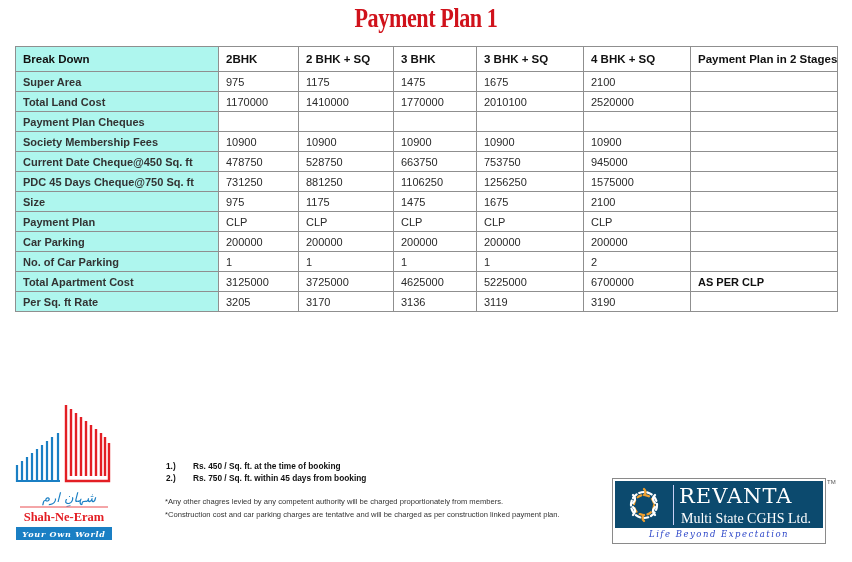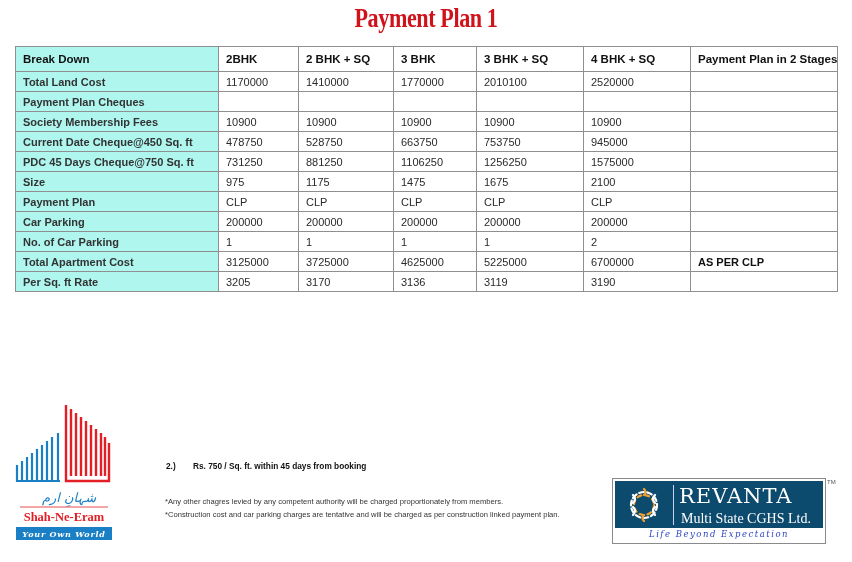--- a/index.html
+++ b/index.html
@@ -67,20 +67,29 @@
   <tbody id="tbody">
     <tr class="head">
       <td class="lbl">Break Down</td>
       <td>2BHK</td>
       <td>2 BHK + SQ</td>
       <td>3 BHK</td>
       <td>3 BHK + SQ</td>
       <td>4 BHK + SQ</td>
       <td class="note-small">Payment Plan in 2 Stages</td>
     </tr>
+  <tr>
+        <td class="lbl">Super Area</td>
+        <td>975</td>
+        <td>1175</td>
+        <td>1475</td>
+        <td>1675</td>
+        <td>2100</td>
+        <td class="note"></td>
+      </tr>
       <tr>
         <td class="lbl">Total Land Cost</td>
         <td>1170000</td>
         <td>1410000</td>
         <td>1770000</td>
         <td>2010100</td>
         <td>2520000</td>
         <td class="note"></td>
       </tr>
       <tr>
@@ -205,20 +214,23 @@
     <text x="55" y="99" text-anchor="middle" font-family="DejaVu Serif, serif" font-size="13" font-style="italic" fill="#1a7fc4">شہانِ ارم</text>
     <line x1="6" y1="104" x2="94" y2="104" stroke="#e31e24" stroke-width="0.8"></line>
     <text x="50" y="118" text-anchor="middle" font-family="Liberation Serif, serif" font-weight="bold" font-size="12.5" fill="#e31e24">Shah-Ne-Eram</text>
     <rect x="2" y="124" width="96" height="13" fill="#1a7fc4"></rect>
     <text x="50" y="134" text-anchor="middle" font-family="DejaVu Serif, serif" font-style="italic" font-weight="bold" font-size="8" fill="#ffffff" letter-spacing="0.8">Your Own World</text>
   </svg>
 </div>
 
 <div class="steps">
   <div class="row">
+    <span class="num">1.)</span><span>Rs. 450 / Sq. ft. at the time of booking</span>
+  </div>
+  <div class="row">
     <span class="num">2.)</span><span>Rs. 750 / Sq. ft. within 45 days from booking</span>
   </div>
 </div>
 
 <div class="notes">
   <p>*Any other chagres levied by any competent authority will be charged proportionately from members.</p>
   <p>*Construction cost and car parking charges are tentative and will be charged as per construction linked payment plan.</p>
 </div>
 
 <div class="revanta">

